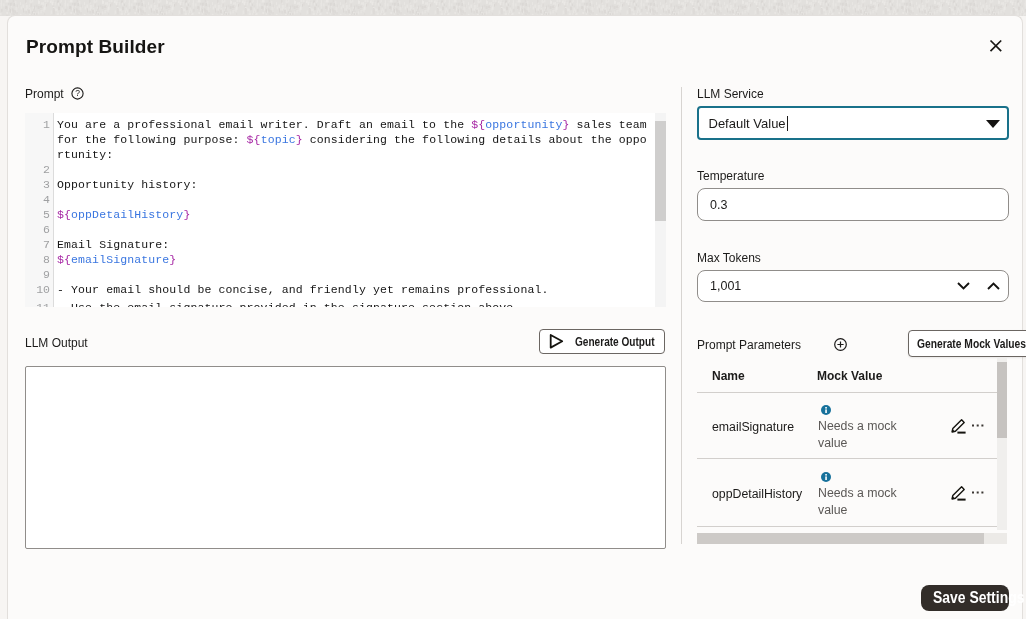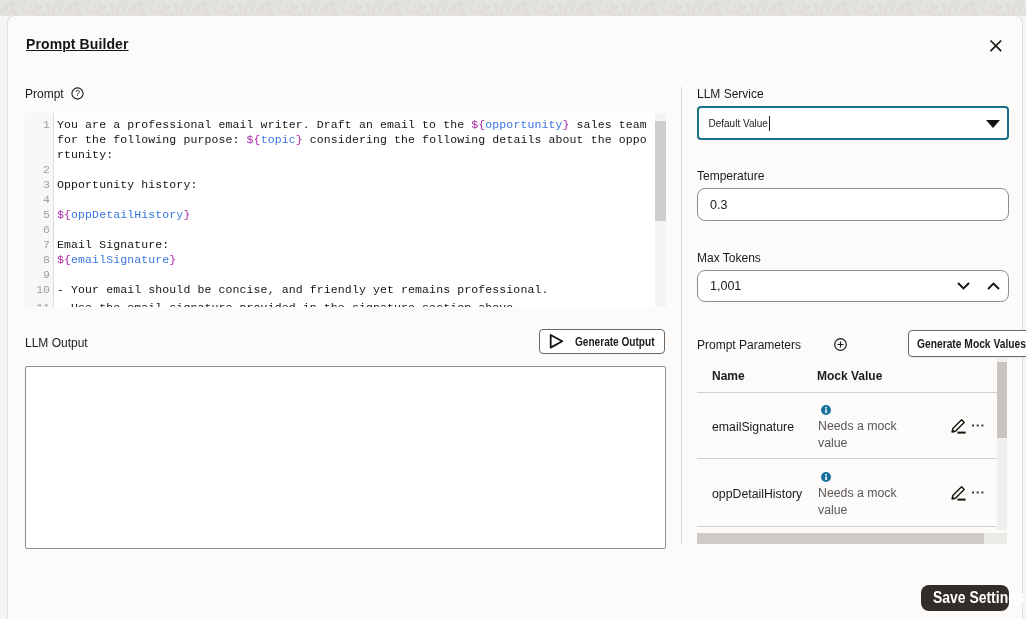--- a/index.html
+++ b/index.html
@@ -6,39 +6,39 @@
   html,body { width:1026px; height:619px; overflow:hidden; }
   body { font-family:"Liberation Sans", sans-serif; background:#f7f5f3; position:relative; }
   .abs { position:absolute; }
   #stage { position:absolute; left:0; top:0; width:1026px; height:619px; }
   #texture { left:0; top:0; width:1026px; height:16px; }
   #dialog {
     left:7px; top:15px; width:1016px; height:604px;
     background:#fcfbfa; border:1px solid #e2dfdc; border-bottom:none;
     border-radius:8px 8px 0 0;
   }
-  .title { left:26px; top:36px; font-size:14px; font-weight:700; color:#161513; letter-spacing:0.1px;text-decoration:underline; }
+  .title { left:26px; top:36px; font-size:19px; font-weight:700; color:#161513; letter-spacing:0.1px; }
   .label { font-size:12px; font-weight:400; color:#1c1b1a; }
   
   #editor { left:25px; top:113px; width:641px; height:194px; background:#ffffff; overflow:hidden; }
   #gutter { left:0; top:0; width:29px; height:194px; background:#f7f7f7; border-right:1px solid #dcdcdc; }
   .ln { position:absolute; width:25px; text-align:right; font-family:"Liberation Mono", monospace; font-size:11.5px; line-height:15px; color:#9fa0a2; }
   .cl { position:absolute; left:32px; font-family:"Liberation Mono", monospace; font-size:11.5px; letter-spacing:0.12px; line-height:15px; color:#151515; white-space:pre; }
   .pu { color:#a626a4; } .bl { color:#3a76e0; }
   #edsb { right:0px; top:0px; width:11px; height:194px; background:#f4f4f4; }
   #edth { right:0px; top:8px; width:11px; height:100px; background:#cfcecd; }
   
   #outbox { left:25px; top:366px; width:641px; height:183px; background:#ffffff; border:1px solid #908d8a; border-radius:2px; }
   .btn { background:#ffffff; border:1px solid #6b6662; border-radius:4px; font-size:12px; font-weight:700; color:#1c1b1a; }
   #genout { left:539px; top:329px; width:126px; height:25px; }
   #genmock { left:877px; top:330px; width:132px; height:27px; box-shadow:0 1px 2px rgba(0,0,0,0.08);margin-left:31px; }
   
   #vdivider { left:681px; top:87px; width:1px; height:457px; background:#d7d4d1; }
   .input { background:#ffffff; border:1px solid #908d8a; border-radius:8px; font-size:12.5px; color:#1c1b1a; display:flex; align-items:center; padding-left:12px; }
-  #llmsel { left:697px; top:106px; width:312px; height:34px; border:2px solid #19718a; border-radius:4px; background:#fff; display:flex; align-items:center; padding-left:9.5px; padding-top:1px; font-size:10px; color:#1c1b1a; }
+  #llmsel { left:697px; top:106px; width:312px; height:34px; border:2px solid #19718a; border-radius:4px; background:#fff; display:flex; align-items:center; padding-left:9.5px; padding-top:1px; font-size:13px; color:#1c1b1a; }
   .caretbar { display:inline-block; width:1px; height:15px; background:#1c1b1a; margin-left:1px; }
   #seltri { left:986px; top:120px; width:0; height:0; border-left:7px solid transparent; border-right:7px solid transparent; border-top:8.5px solid #141311; }
   
   .hdr { font-size:12px; font-weight:700; color:#1c1b1a; }
   .cell { font-size:12.3px; color:#1c1b1a; }
   .muted { font-size:12.3px; color:#5b5856; line-height:17px; }
   .hline { position:absolute; height:1px; background:#d2cfcc; }
   #vsb  { left:997px; top:358px; width:10px; height:172px; background:#f0efed; }
   #vsth { left:997px; top:362px; width:10px; height:76px; background:#c6c3c0; }
   #hsb  { left:697px; top:533px; width:310px; height:11px; background:#eceae7; }

